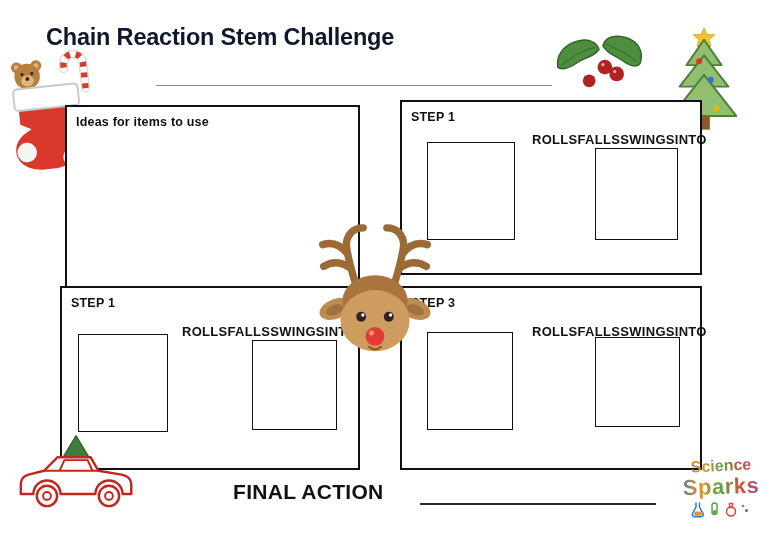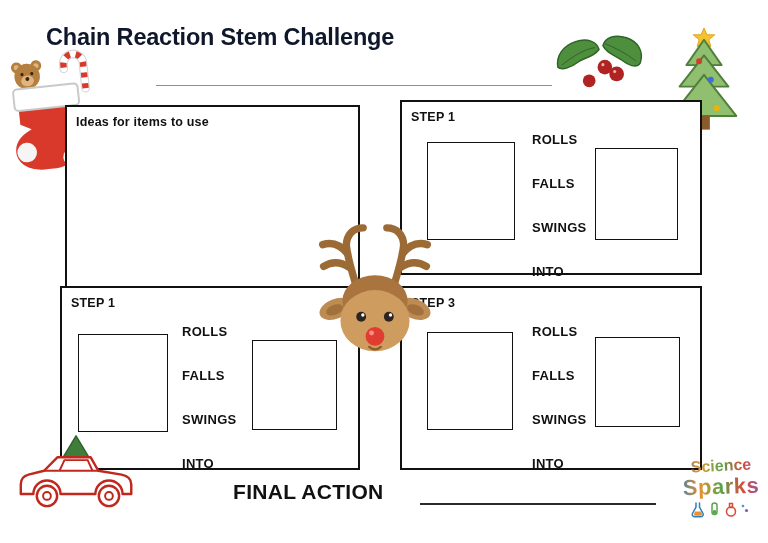--- a/index.html
+++ b/index.html
@@ -28,21 +28,21 @@
   .sq{
     position:absolute;border:1.6px solid #111;background:#fff;box-sizing:border-box;
   }
   .s1a{left:25px;top:40px;width:88px;height:98px;}
   .s1b{left:193px;top:46px;width:83px;height:92px;}
   .s2a{left:16px;top:46px;width:90px;height:98px;}
   .s2b{left:190px;top:52px;width:85px;height:90px;}
   .s3a{left:25px;top:44px;width:86px;height:98px;}
   .s3b{left:193px;top:49px;width:85px;height:90px;}
   .words{
-    position:absolute;display:flex;flex-direction:column;gap:29px;
+    position:absolute;display:flex;flex-direction:row;gap:0;
     font-weight:bold;font-size:13px;letter-spacing:.3px;
   }
   .w1{left:130px;top:30px;}
   .w2{left:120px;top:36px;}
   .w3{left:130px;top:36px;}
   .deco{position:absolute;pointer-events:none;}
   .stocking{left:4px;top:48px;width:108px;transform:rotate(-6deg);}
   .bauble{left:296px;top:107px;width:45px;}
   .holly{left:550px;top:24px;width:98px;}
   .xtree{left:660px;top:26px;width:88px;}

